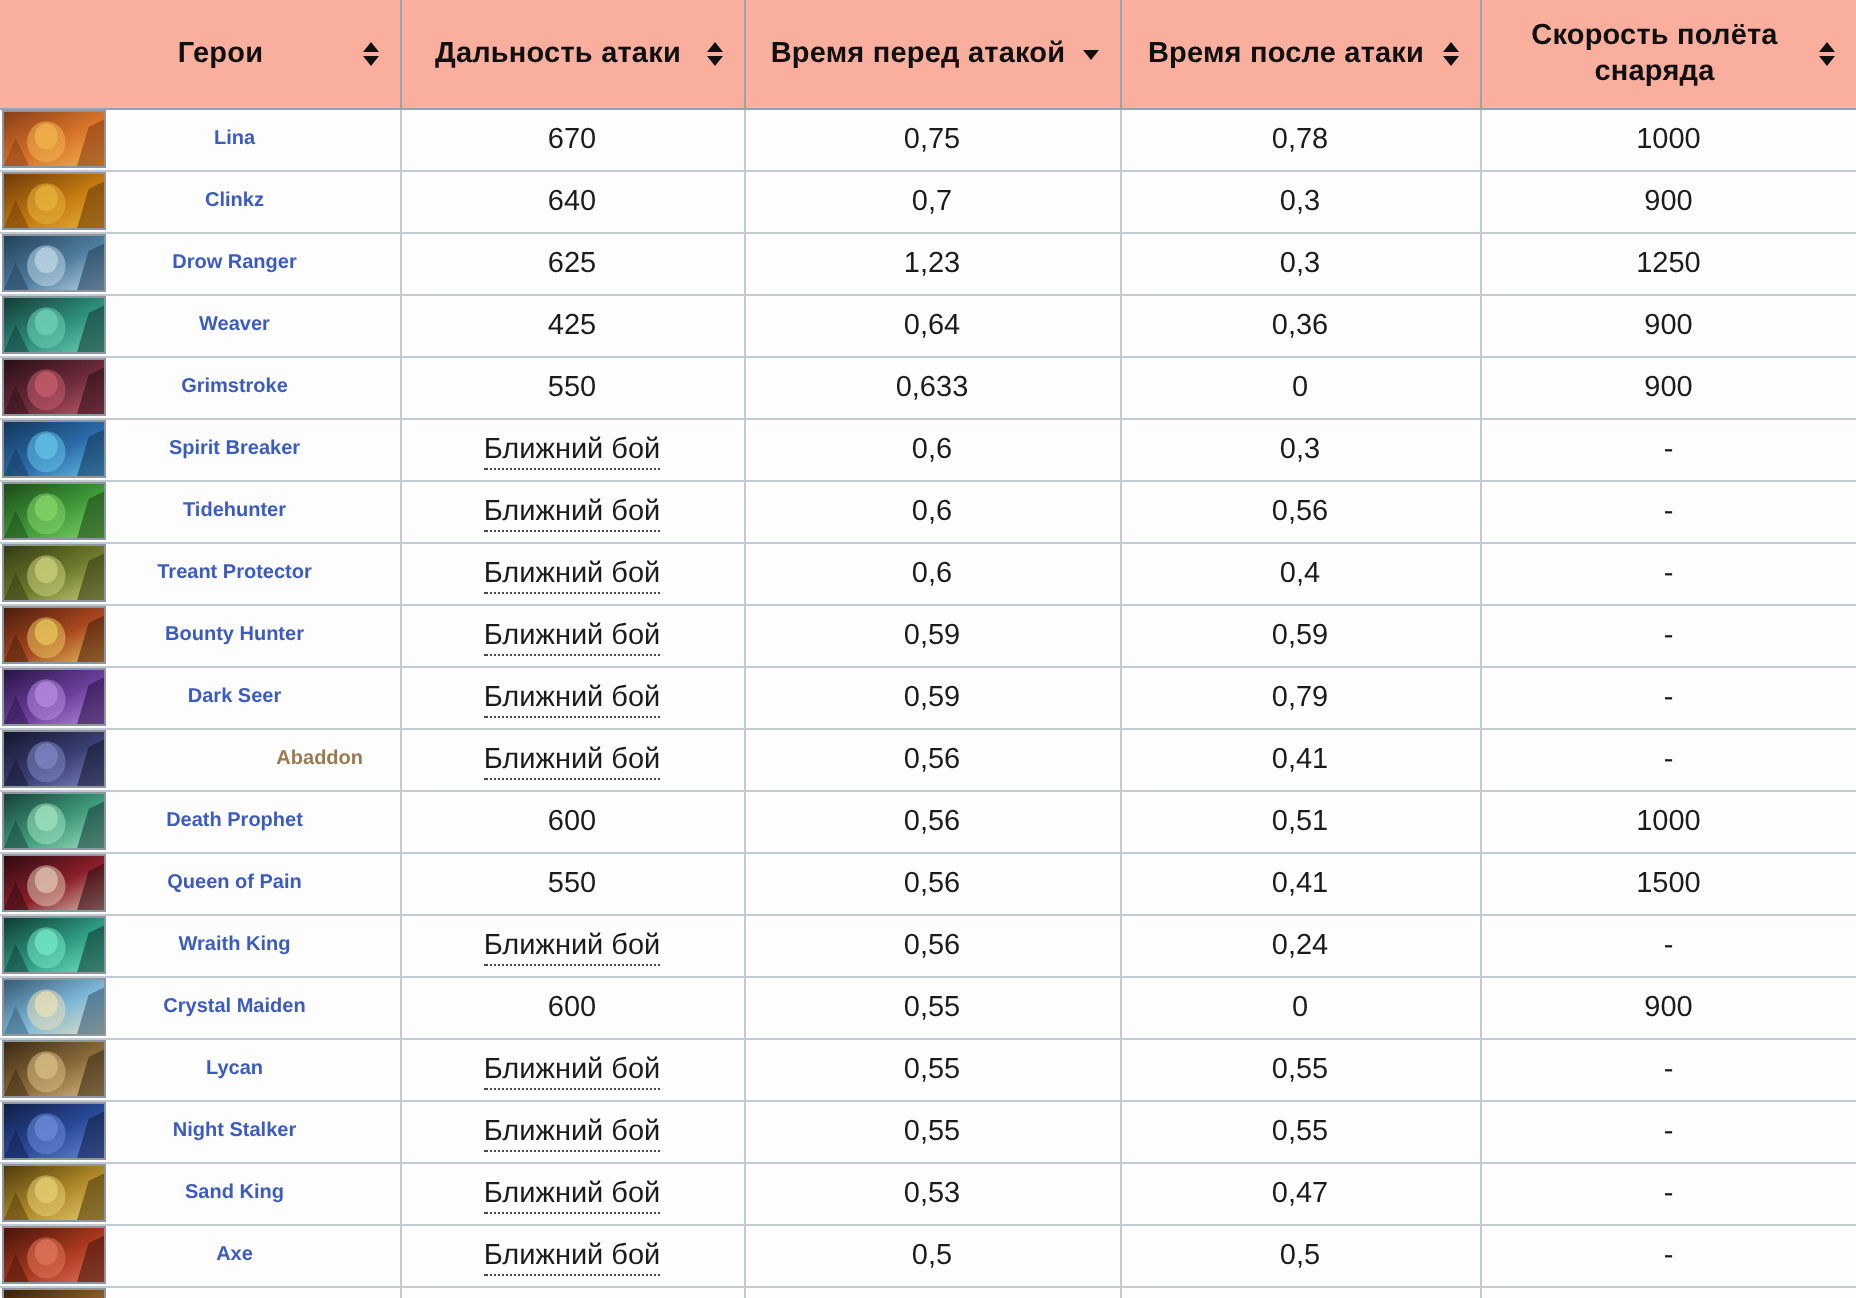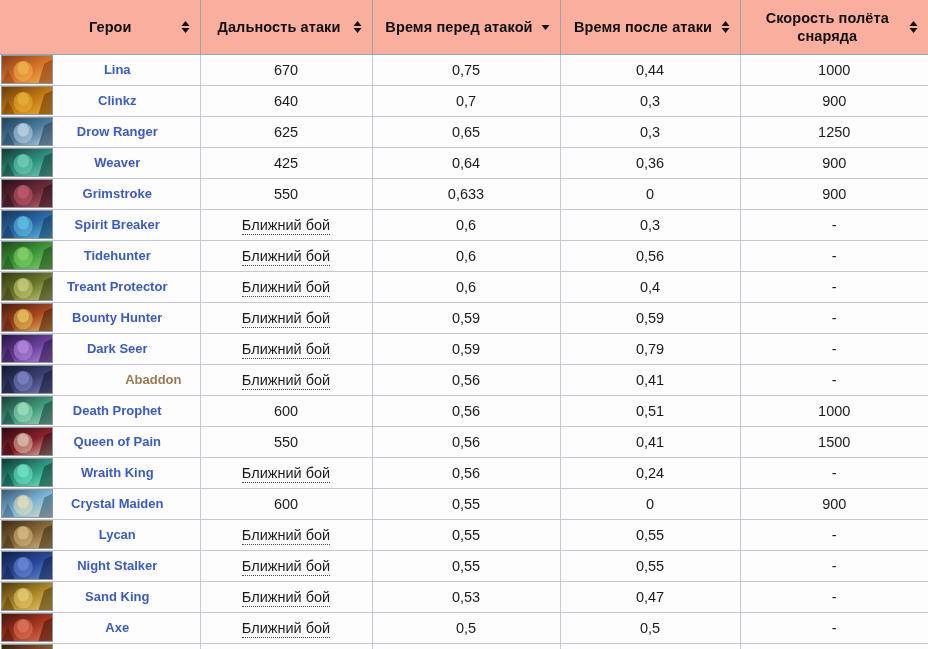--- a/index.html
+++ b/index.html
@@ -78,21 +78,21 @@
     border: 1px solid #8f96a0;
     margin: 0 0 0 1px;
     overflow: hidden;
     display: block;
     background: #2a2a2a;
   }
   .hero-thumb svg { display: block; width: 100%; height: 100%; }
   .hero-name {
     flex: 1 1 auto;
     text-align: center;
-    font-size: 13px;
+    font-size: 10px;
     font-weight: bold;
     color: #3b5bc0;
     padding-right: 18px;
     cursor: pointer;
     white-space: nowrap;
   }
   .hero-name.visited { color: #9a7b4f; text-align: right; }
 
   .melee {
     border-bottom: 1px dotted #4a4a4a;
@@ -161,21 +161,21 @@
                   <ellipse cx="22" cy="13" rx="6" ry="7" fill="#f2b44e" opacity="0.75"></ellipse>
                   <path d="M38 29 L44 8 L52 4 L52 29 Z" fill="#8a3d18" opacity="0.6"></path>
                   <path d="M0 29 L6 14 L13 29 Z" fill="#8a3d18" opacity="0.5"></path>
                 </svg>
               </span>
               <span class="hero-name">Lina</span>
             </div>
           </td>
           <td><span>670</span></td>
           <td>0,75</td>
-          <td>0,44</td>
+          <td>0,78</td>
           <td>1000</td>
         </tr>
         <tr>
           <td class="hero-cell">
             <div class="hero-inner">
               <span class="hero-thumb">
                 <svg viewBox="0 0 52 29" preserveAspectRatio="none">
                   <defs>
                     <linearGradient id="g1" x1="0" y1="0" x2="1" y2="1">
                       <stop offset="0" stop-color="#6d3a08"></stop>
@@ -214,21 +214,21 @@
                   <ellipse cx="22" cy="16" rx="10" ry="11" fill="#bcd6e6" opacity="0.55"></ellipse>
                   <ellipse cx="22" cy="13" rx="6" ry="7" fill="#bcd6e6" opacity="0.75"></ellipse>
                   <path d="M38 29 L44 8 L52 4 L52 29 Z" fill="#22405a" opacity="0.6"></path>
                   <path d="M0 29 L6 14 L13 29 Z" fill="#22405a" opacity="0.5"></path>
                 </svg>
               </span>
               <span class="hero-name">Drow Ranger</span>
             </div>
           </td>
           <td><span>625</span></td>
-          <td>0,65</td>
+          <td>1,23</td>
           <td>0,3</td>
           <td>1250</td>
         </tr>
         <tr>
           <td class="hero-cell">
             <div class="hero-inner">
               <span class="hero-thumb">
                 <svg viewBox="0 0 52 29" preserveAspectRatio="none">
                   <defs>
                     <linearGradient id="g3" x1="0" y1="0" x2="1" y2="1">

